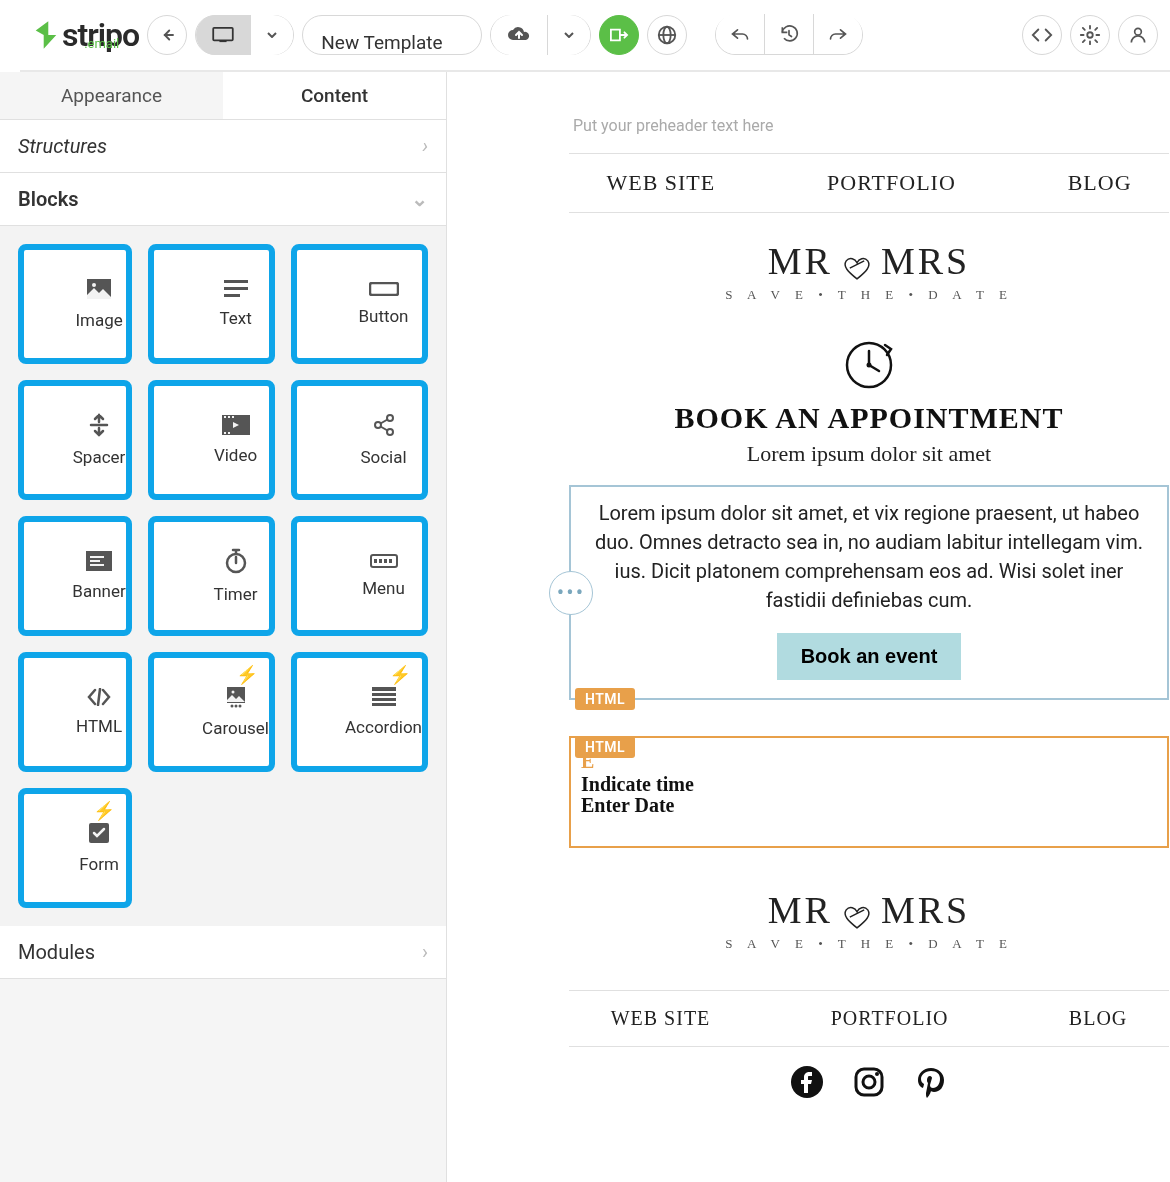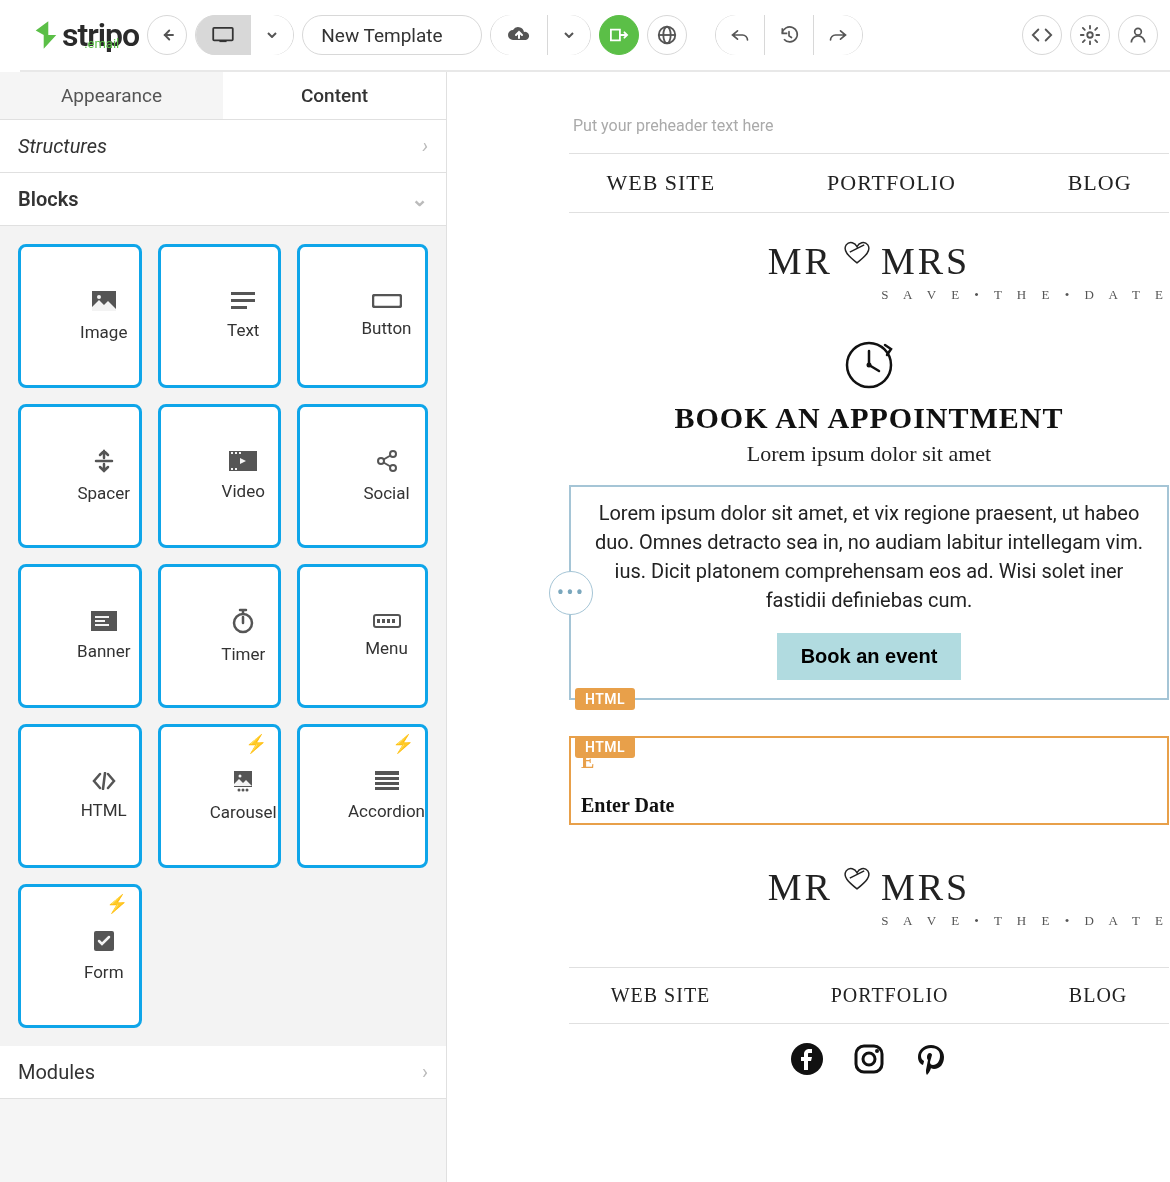--- a/index.html
+++ b/index.html
@@ -4,50 +4,50 @@
 <style>
 * { box-sizing: border-box; margin: 0; padding: 0; }
 body { font-family: -apple-system, BlinkMacSystemFont, "Segoe UI", Roboto, sans-serif; width: 1170px; height: 1182px; background: #fff; overflow: hidden; }
 .toolbar { display: flex; align-items: center; height: 72px; padding: 0 12px; border-bottom: 2px solid #e8e8e8; gap: 8px; margin-left: 20px; }
 .logo { display: flex; align-items: center; margin-right: 20px; }
 .logo-mark { color: #5bbf47; font-size: 32px; font-weight: bold; margin-right: 2px; display:flex; align-items:center;}
 .logo-text { font-weight: 600; font-size: 32px; color: #2a2a2a; letter-spacing: -1px; }
 .logo-sub { color: #5bbf47; font-size: 13px; position: relative; top: 8px; margin-left: -55px; }
 .circ-btn { width: 40px; height: 40px; border-radius: 50%; border: 1px solid #d8d8d8; background: #fff; display: flex; align-items: center; justify-content: center; cursor: pointer; color: #555; }
 .circ-btn.green { background: #5bbf47; border-color: #5bbf47; color: #fff; }
-.pill { height: 40px; border-radius: 20px; border: 1px solid #d8d8d8; display: flex; align-items: center; background: #fff; }
+.pill { height: 40px; border-radius: 20px; border: 1px solid #d8d8d8; display: flex; align-items: flex-end; background: #fff; }
 .pill-split { display:flex; align-items:center;}
 .pill-seg { height: 40px; display:flex; align-items:center; justify-content:center; padding: 0 16px; border-right: 1px solid #d8d8d8; background:#fff;}
 .pill-seg:first-child { border-radius: 20px 0 0 20px; background:#d8d8d8; color:#333;}
 .pill-seg:last-child { border-right:none; border-radius: 0 20px 20px 0; }
 .template-pill { padding: 0 18px; font-size: 19px; color:#333; min-width:180px; }
 .spacer-flex { flex: 1; }
 .hist-pill { display:flex; }
 .hist-pill .pill-seg { padding: 0 14px; }
 .hist-pill .pill-seg:first-child { background:#fff; border-radius: 20px 0 0 20px;}
 .main { display: flex; height: calc(100% - 72px); }
 .sidebar { width: 447px; border-right: 1px solid #e0e0e0; background: #f5f5f5; display:flex; flex-direction:column;}
 .tabs { display: flex; height: 48px; background: #f5f5f5; border-bottom: 1px solid #e0e0e0;}
 .tab { flex: 1; display:flex; align-items:center; justify-content:center; font-size: 19px; color:#555; cursor:pointer; }
 .tab.active { background: #fff; color: #333; font-weight: 500;}
 .accordion-head { display:flex; align-items:center; justify-content:space-between; padding: 14px 18px; border-bottom:1px solid #e0e0e0; font-size:20px; color:#333; cursor:pointer;}
 .accordion-head.fw { font-weight:600; }
 .blocks-grid { background:#f3f3f3; padding: 18px; display:grid; grid-template-columns: repeat(3, 1fr); gap: 16px; }
-.block-card { background:#fff; border:3px solid #0ea5e9; border-radius:8px; height: 144px; display:flex; flex-direction:column; align-items:center; justify-content:center; gap:10px; position:relative; cursor:grab;padding-left:48px;}
+.block-card { background:#fff; border:6px solid #0ea5e9; border-radius:8px; height: 120px; display:flex; flex-direction:column; align-items:center; justify-content:center; gap:10px; position:relative; cursor:grab;padding-left:48px;}
 .block-card .bicon { color:#444; }
 .block-card .blabel { font-size:17px; color:#333; }
 .bolt { position:absolute; top:6px; right:10px; color:#3d5af1; font-size:18px; }
 .canvas { flex:1; background:#fff; overflow:hidden; position:relative; padding-top: 38px;}
 .email { margin-left: 122px; width: 600px; }
 .preheader { color:#aaa; font-size:16px; padding: 6px 4px 18px; }
 .enav { display:flex; justify-content:space-around; border-top:1px solid #e0e0e0; border-bottom:1px solid #e0e0e0; padding: 16px 0; font-family: Georgia, serif; font-size: 22px; letter-spacing: 1px; color:#222;gap:37px;}
 .enav span { cursor:pointer; }
 .mrmrs { text-align:center; padding: 26px 0 14px; font-family: Georgia, serif; color:#222;}
-.mrmrs .big { font-size: 38px; letter-spacing: 3px; display:inline-flex; align-items:flex-start; gap:6px;}
-.mrmrs .small { font-size: 13px; letter-spacing: 6px; margin-top:4px; color:#555;text-align:right;}
+.mrmrs .big { font-size: 38px; letter-spacing: 3px; display:inline-flex; align-items:flex-end; gap:6px;}
+.mrmrs .small { font-size: 13px; letter-spacing: 6px; margin-top:4px; color:#555;}
 .heart { display:inline-block; width:36px; height:28px; position:relative;}
 .heart svg { width:100%; height:100%; }
 .section-content { text-align:center; padding: 18px 0 8px;}
 .clock-icon { width:56px; height:56px; margin: 0 auto 10px; }
 .headline-lg { font-family: Georgia, serif; font-size: 30px; font-weight:bold; letter-spacing:1px; color:#111;}
 .sub { font-family: Georgia, serif; font-size: 22px; margin-top:6px; color:#222;}
 .sel-block { border: 2px solid #a5c5d6; position:relative; margin-top:10px; background:#fff; padding: 12px 12px 18px;}
 .para { font-size: 20px; color:#222; text-align:center; line-height:1.45;}
 .html-tag { position:absolute; background:#e8a04a; color:#fff; font-size:14px; font-weight:600; padding:3px 10px; border-radius:3px; letter-spacing:0.5px;}
 .btn-book { display:block; margin: 18px auto 0; background:#b1dbe0; color:#000; border:none; padding: 12px 24px; font-size:20px; font-weight:600; cursor:pointer;}
@@ -382,20 +382,21 @@
         <span class="html-tag" style="left:4px; bottom:-12px;">HTML</span>
         <button class="btn-book"><span>Book an event</span></button>
       </div>
 
       <div class="outline-block">
         <span class="html-tag" style="left:4px; top:-2px;">HTML</span>
         <div style="position:relative;">
           <span class="lbl" style="position:relative; z-index:0;"><span style="color:#e8a04a;">E</span><span style="opacity:0;">nter Date</span></span>
           <span class="lbl" style="position:absolute; left:0; top:16px;">Enter Date</span>
         </div>
+        <div class="lbl">Indicate time</div>
       </div>
 
       <div class="mrmrs" style="padding-top:40px;">
         <div class="big">
           <span>MR</span>
           <span class="heart">
               <svg viewBox="0 0 40 30">
                 <path d="M20 26 C10 18 4 12 8 6 C12 1 18 4 20 8 C22 4 28 1 32 6 C36 12 30 18 20 26Z M12 14 L28 6" fill="none" stroke="#222" stroke-width="1.6"></path>
               </svg>
             </span>

